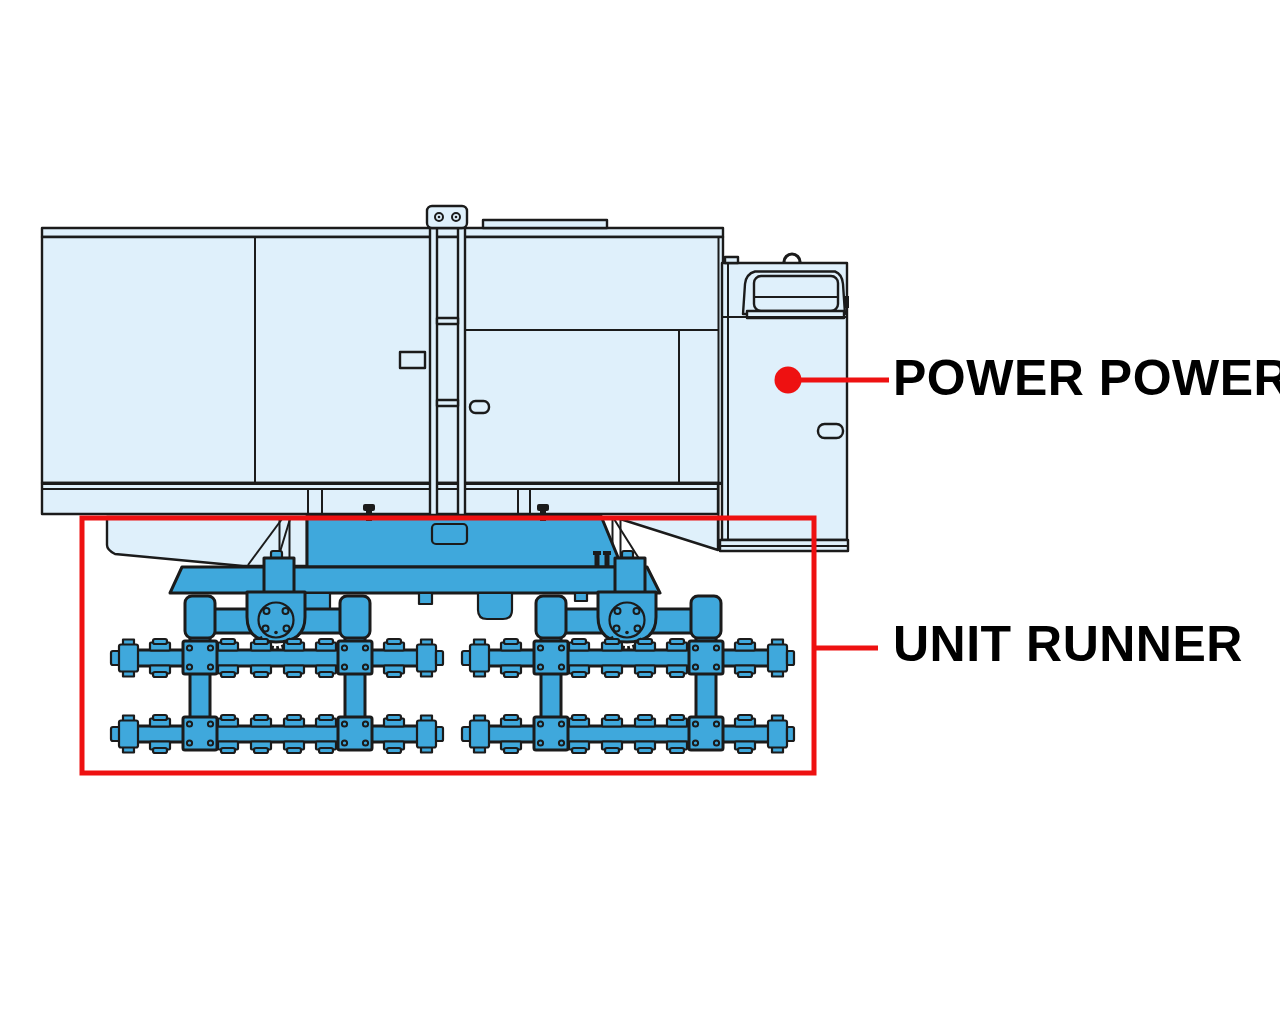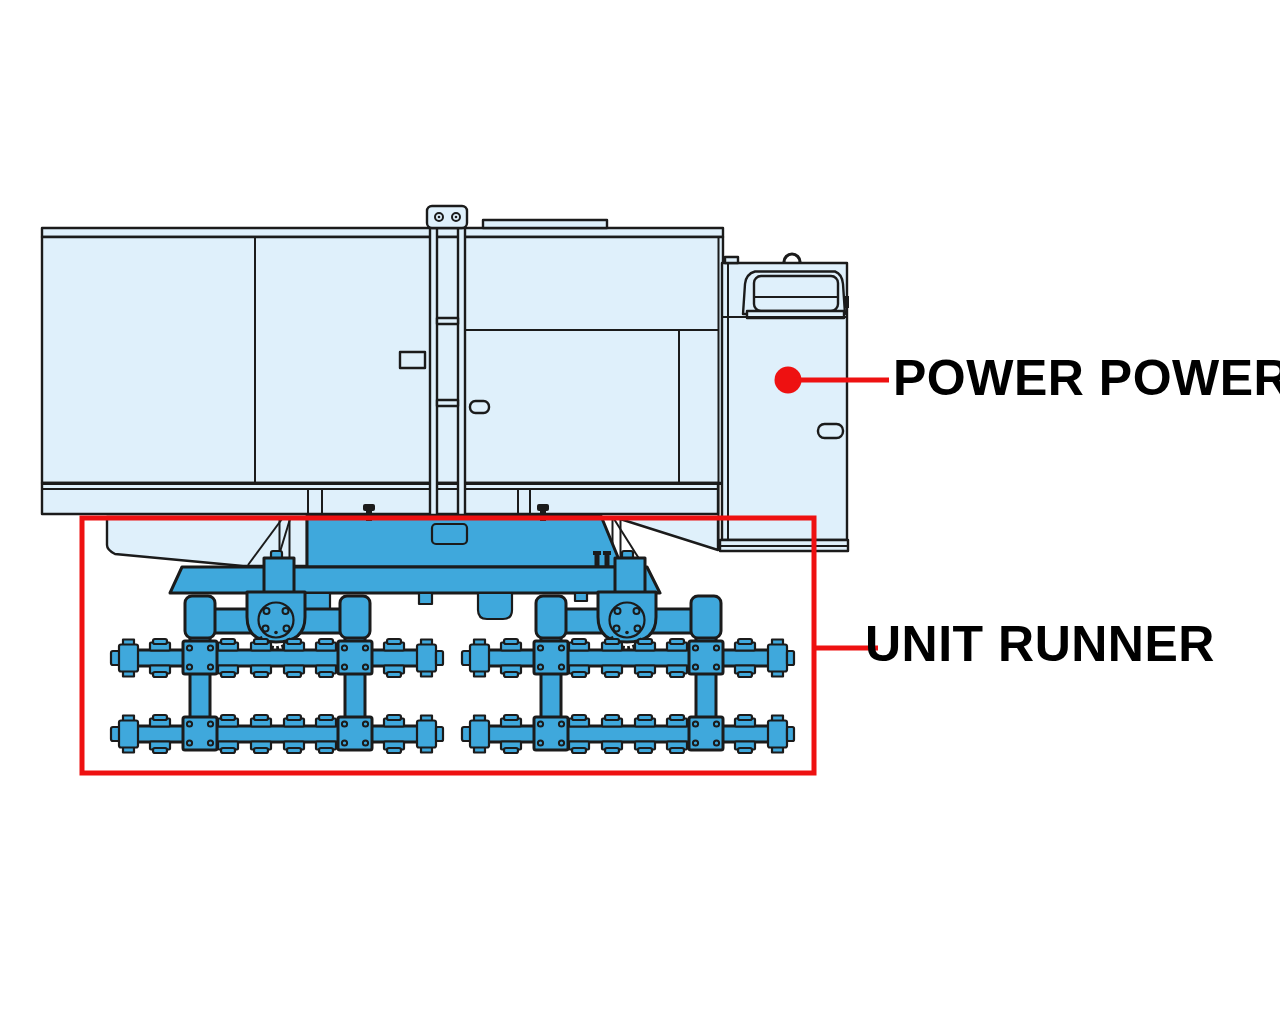--- a/index.html
+++ b/index.html
@@ -213,14 +213,14 @@
 
   <g>
     <rect class="redline" x="82" y="518" width="732" height="255"></rect>
     <circle class="reddot" cx="788" cy="380" r="13.5"></circle>
     <line class="redline" x1="794" y1="380" x2="889" y2="380"></line>
     <line class="redline" x1="814" y1="648" x2="878" y2="648"></line>
   </g>
 </svg>
 
 <div class="label" style="left:893px;top:352px;">POWER POWER</div>
-<div class="label" style="left:865px;top:618px;">UNIT RUNNER</div>
+<div class="label" style="left:893px;top:618px;">UNIT RUNNER</div>
 </div>
 
 </body></html>

